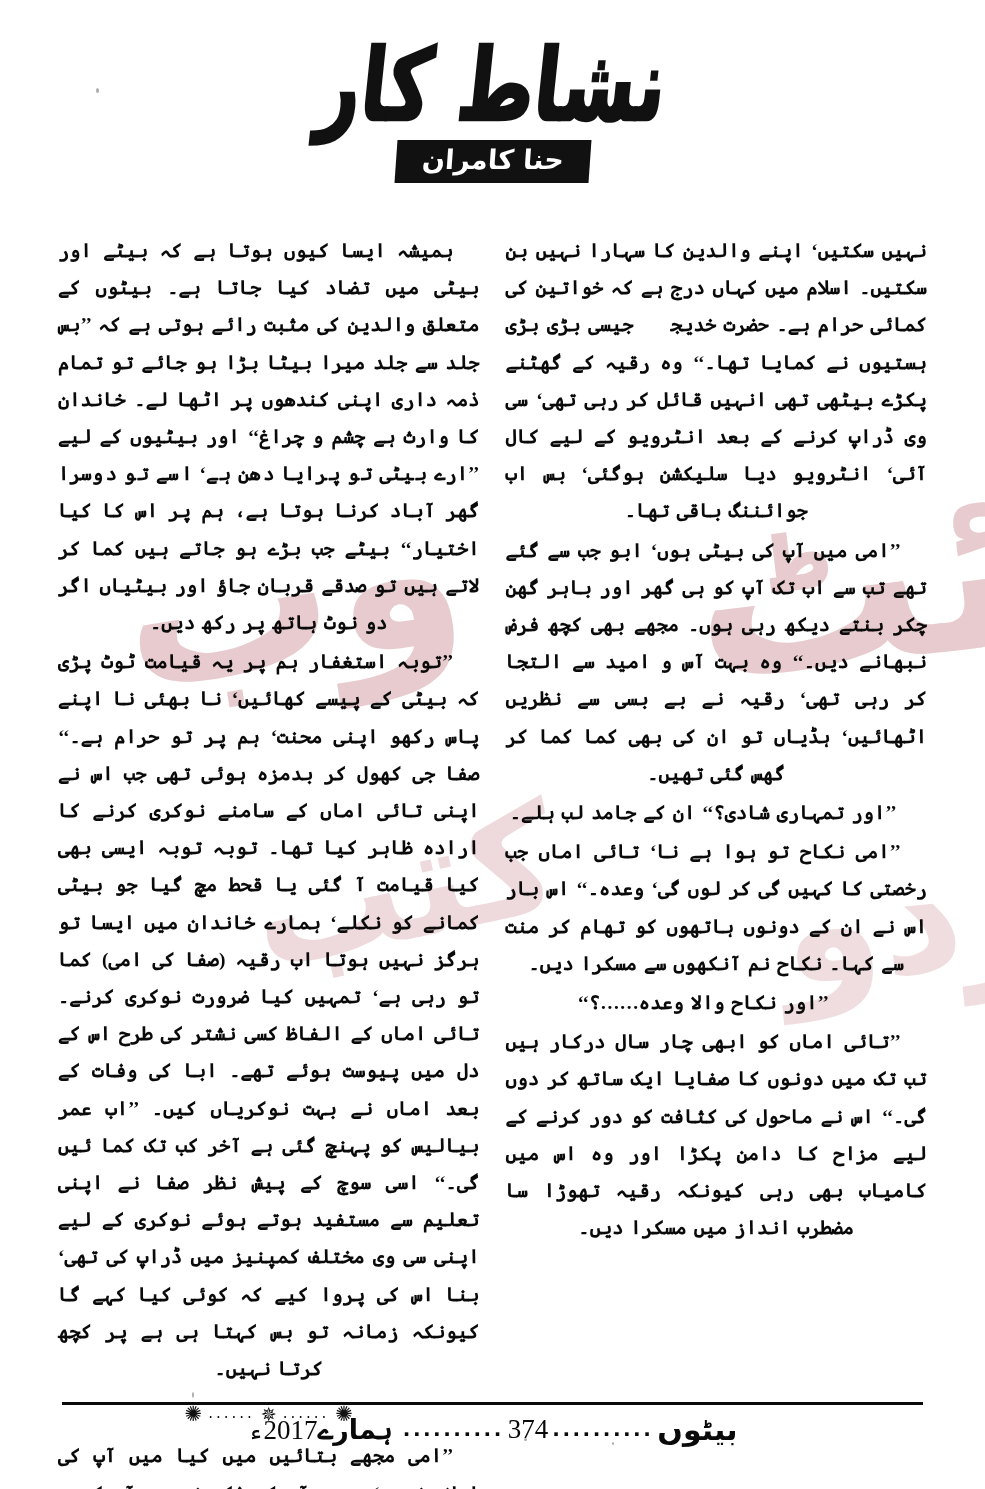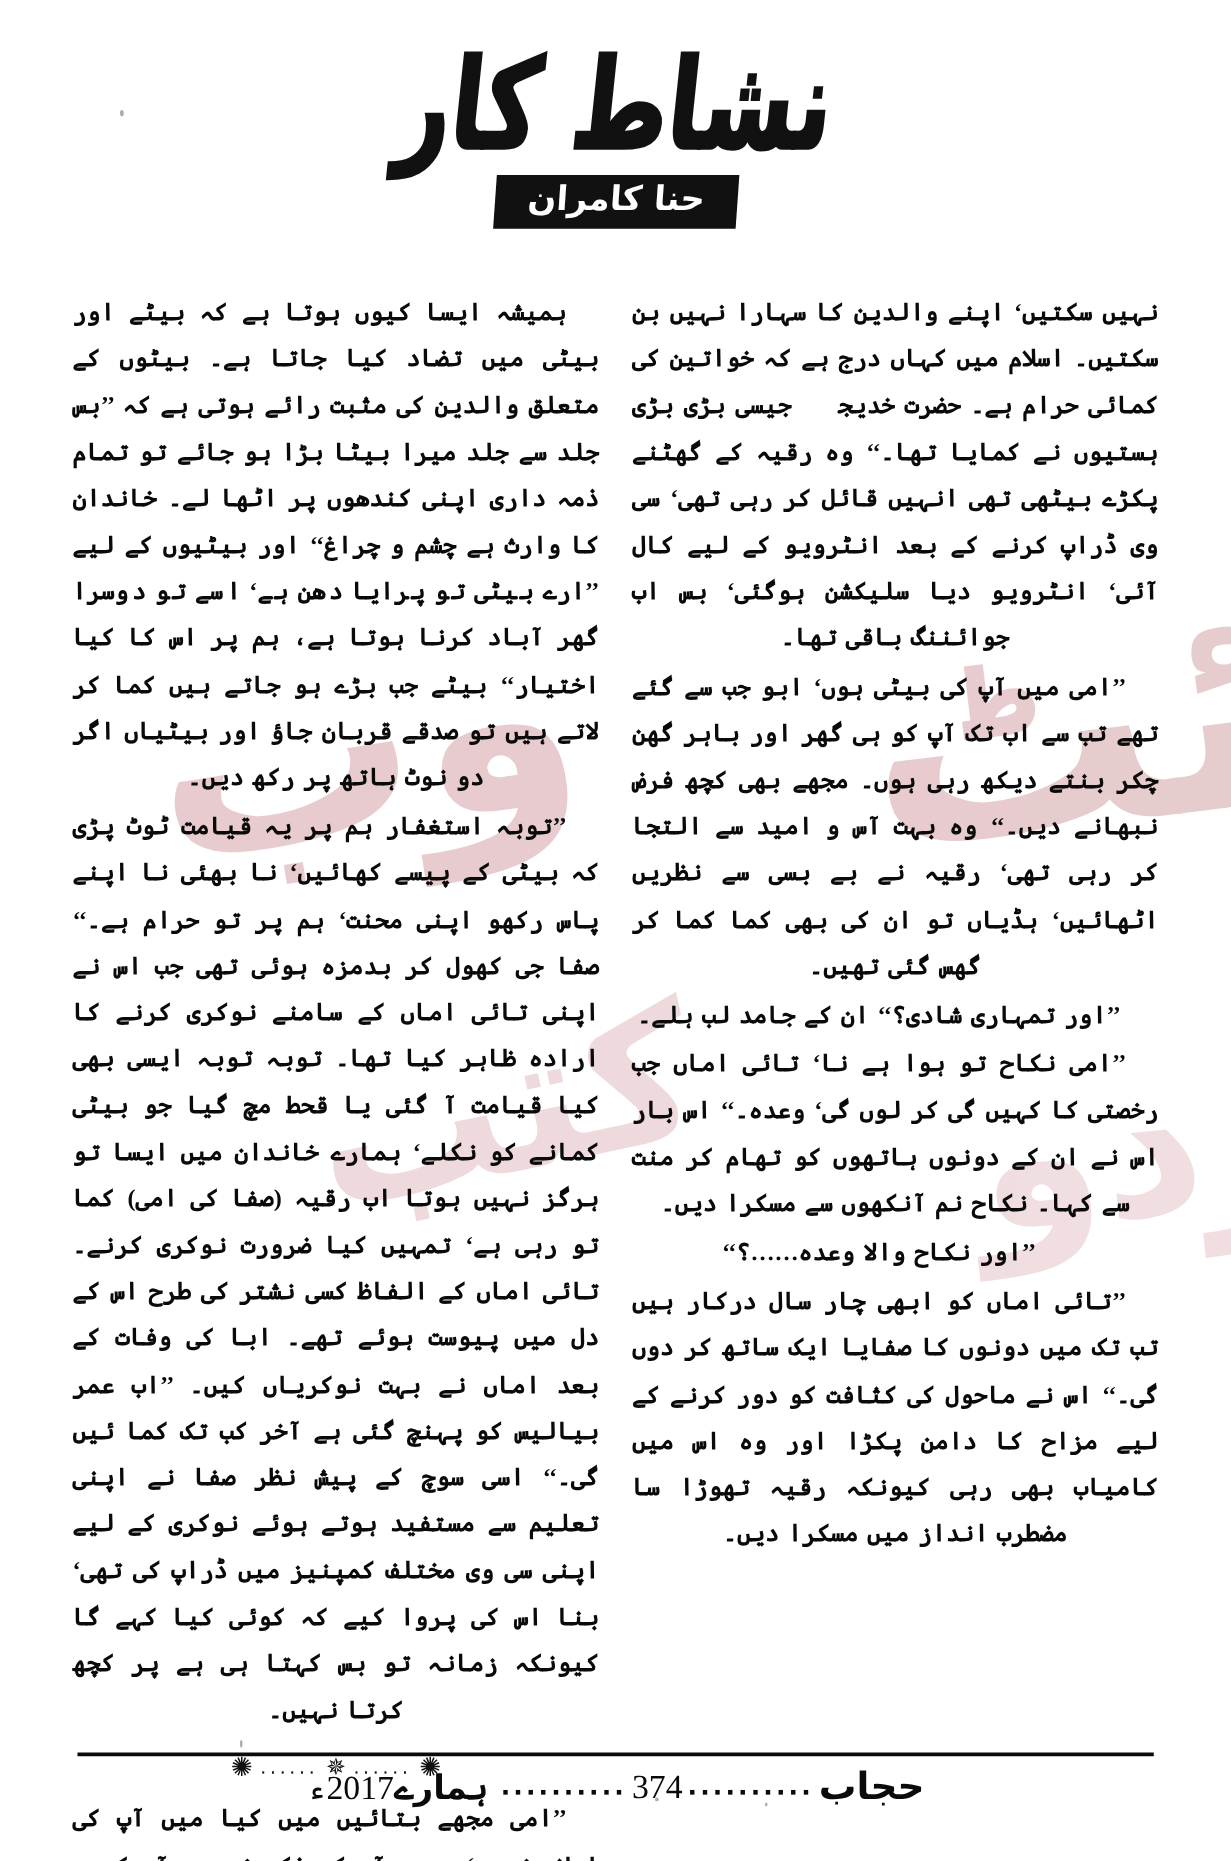--- a/index.html
+++ b/index.html
@@ -151,21 +151,21 @@
         <span class="orn">✺</span>
       </div>
 
       <p class="indent">’’امی مجھے بتائیں میں کیا میں آپ کی اولاد نہیں‘ مجھے آپ کی فکر نہیں۔ آپ کیوں ان فرسودہ روایتوں میں پس رہی ہیں۔ دنیا کی کس تاریخ کے پنے میں لکھا ہے کہ لڑکیاں کما</p>
     </div>
 
   </div>
 
   <div class="footer-rule"></div>
   <div class="footer">
-    <span class="f-name">حجاب</span>
+    <span class="f-name">بیٹوں</span>
     <span class="f-dots">··········</span>
     <span class="f-page">374</span>
     <span class="f-dots">··········</span>
     <span class="f-date">ہمارے</span>
     <span class="f-year">2017ء</span>
   </div>
 
   <div class="speck" style="left:96px;top:88px;width:3px;height:5px;"></div>
   <div class="speck" style="left:192px;top:1392px;width:2px;height:6px;"></div>
   <div class="speck" style="left:524px;top:1438px;width:3px;height:3px;"></div>

